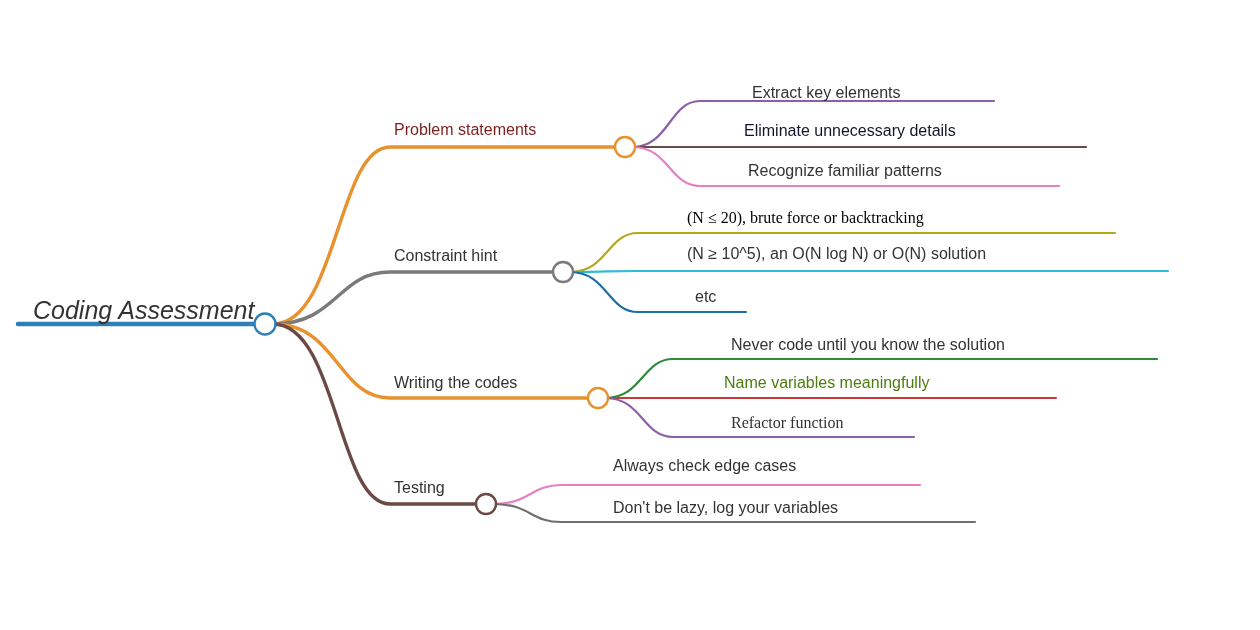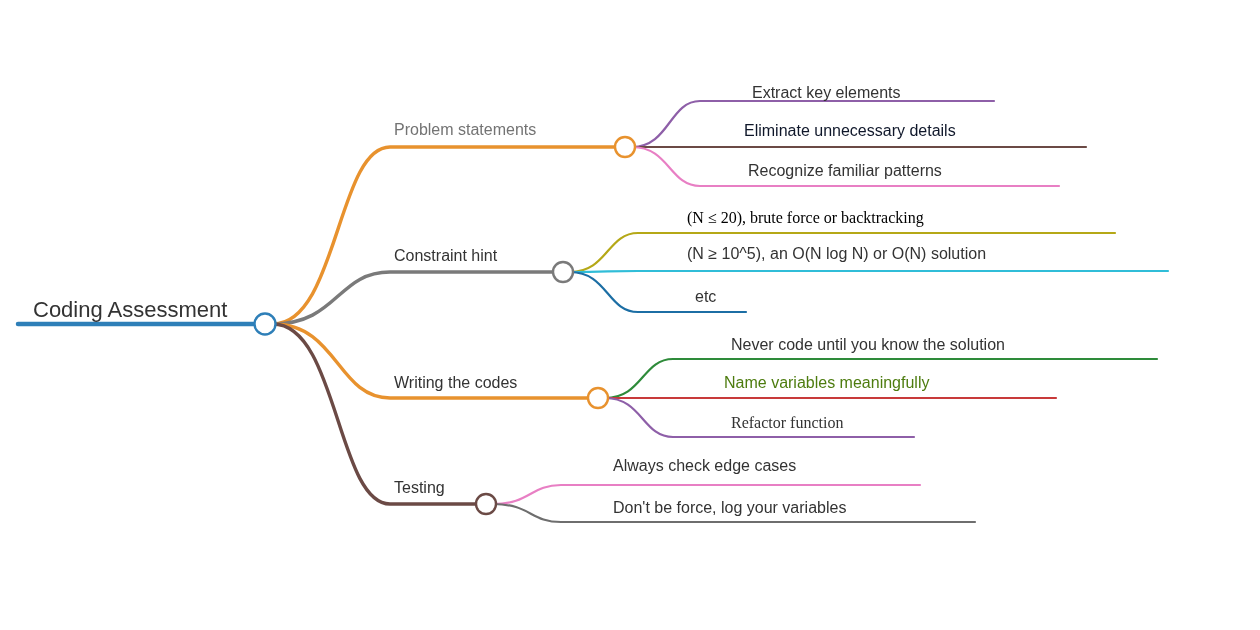--- a/index.html
+++ b/index.html
@@ -27,21 +27,22 @@
   .node-label {
     position: absolute;
     font-family: "Liberation Sans", sans-serif;
     font-size: 16px;
     line-height: 28px;
     color: #333333;
     white-space: nowrap;
     letter-spacing: 0px;
   }
   .node-label.root-label {
-    font-size: 22px;
+    font-size: 25px;
+    font-style: italic;
   }
 </style>
 </head>
 <body>
 
 <div id="mindmap-root">
 
   <svg id="mindmap-svg" viewBox="0 0 1260 630" xmlns="http://www.w3.org/2000/svg">
     <g id="connector-layer" fill="none" stroke-linecap="round">
         <path d="M 18 324 L 258 324" stroke="#2E7FB8" stroke-width="4.5" fill="none" stroke-linecap="round"></path>
@@ -65,30 +66,30 @@
         <circle cx="625" cy="147" r="10" fill="#ffffff" stroke="#E8922E" stroke-width="2.4"></circle>
         <circle cx="563" cy="272" r="10" fill="#ffffff" stroke="#7A7A7A" stroke-width="2.4"></circle>
         <circle cx="598" cy="398" r="10" fill="#ffffff" stroke="#E8922E" stroke-width="2.4"></circle>
         <circle cx="486" cy="504" r="10" fill="#ffffff" stroke="#6B4A45" stroke-width="2.4"></circle>
         <circle cx="265" cy="324" r="10.5" fill="#ffffff" stroke="#2E7FB8" stroke-width="2.4"></circle>
       </g>
   </svg>
 
   <div id="label-layer">
       <div class="node-label root-label" style="left: 33px; top: 296px; color: rgb(51, 51, 51);">Coding Assessment</div>
-      <div class="node-label" style="left: 394px; top: 116px; color: #737373;">Problem statements</div>
+      <div class="node-label" style="left: 394px; top: 116px; color: #7f1d1d;">Problem statements</div>
       <div class="node-label" style="left: 752px; top: 79px; color: rgb(51, 51, 51);">Extract key elements</div>
       <div class="node-label" style="left: 744px; top: 117px; color: #0f172a;">Eliminate unnecessary details</div>
       <div class="node-label" style="left: 748px; top: 157px; color: rgb(51, 51, 51);">Recognize familiar patterns</div>
       <div class="node-label" style="left: 394px; top: 242px; color: rgb(51, 51, 51); text-align: right;">Constraint hint</div>
       <div class="node-label" style="left: 687px; top: 204px; color: #000000; font-family: Liberation Serif, serif;">(N ≤ 20), brute force or backtracking</div>
       <div class="node-label" style="left: 687px; top: 240px; color: rgb(51, 51, 51);">(N ≥ 10^5), an O(N log N) or O(N) solution</div>
       <div class="node-label" style="left: 695px; top: 283px; color: rgb(51, 51, 51);">etc</div>
       <div class="node-label" style="left: 394px; top: 369px; color: rgb(51, 51, 51);">Writing the codes</div>
       <div class="node-label" style="left: 731px; top: 331px; color: rgb(51, 51, 51);">Never code until you know the solution</div>
       <div class="node-label" style="left: 724px; top: 369px; color: #4d7c0f;">Name variables meaningfully</div>
       <div class="node-label" style="left: 731px; top: 409px; color: rgb(51, 51, 51); font-family: Liberation Serif, serif;">Refactor function</div>
       <div class="node-label" style="left: 394px; top: 474px; color: rgb(51, 51, 51);">Testing</div>
       <div class="node-label" style="left: 613px; top: 452px; color: rgb(51, 51, 51);">Always check edge cases</div>
-      <div class="node-label" style="left: 613px; top: 494px; color: rgb(51, 51, 51);">Don't be force, log your variables</div>
+      <div class="node-label" style="left: 613px; top: 494px; color: rgb(51, 51, 51);">Don't be lazy, log your variables</div>
     </div>
 
 </div>
 
 </body></html>

